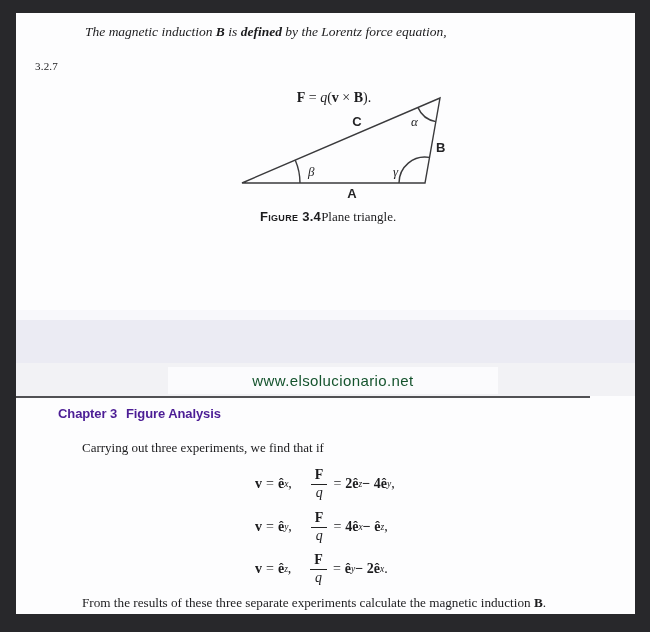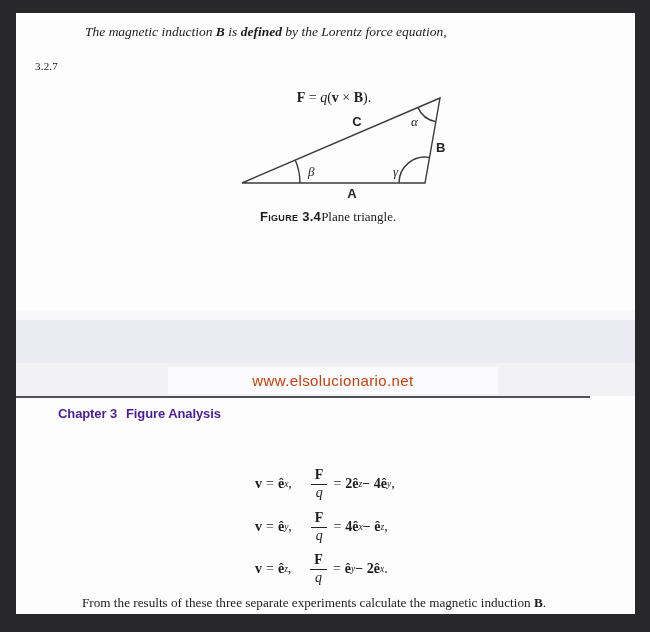--- a/index.html
+++ b/index.html
@@ -44,21 +44,21 @@
   
   .band-top{position:absolute;left:0;top:297px;width:100%;height:10px;background:#f8f8fb;}
   .band-main{position:absolute;left:0;top:307px;width:100%;height:43px;background:#ebebf3;}
   .band-bottom{position:absolute;left:0;top:350px;width:100%;height:33px;background:#f2f2f5;}
   .wm-box{
     position:absolute;left:152px;top:354px;width:330px;height:27px;background:#fbfbfd;
     text-align:center;line-height:27px;
   }
   .wm-link{
     font-family:"Liberation Sans",sans-serif;font-size:15px;letter-spacing:.4px;
-    color:#c2410c;text-decoration:none;text-align:right;
+    color:#14532d;text-decoration:none;text-align:right;
   }
   .rule{position:absolute;left:0;top:383px;width:574px;height:2px;background:#515154;}
   
   .running-head{
     position:absolute;left:0;top:392px;width:100%;height:20px;
     font-family:"Liberation Sans",sans-serif;font-weight:bold;font-size:13px;
     color:#4c1d95;letter-spacing:-.1px;
   }
   .rh-pagenum{position:absolute;left:-7px;top:1px;}
   .rh-chapter{position:absolute;left:42px;top:1px;}
@@ -115,20 +115,21 @@
     <a class="wm-link" href="#">www.elsolucionario.net</a>
   </div>
 
   <div class="rule"></div>
   <div class="running-head">
     <span class="rh-pagenum">2</span>
     <span class="rh-chapter">Chapter 3</span>
     <span class="rh-title">Figure Analysis</span>
   </div>
 
+  <div class="intro-line">Carrying out three experiments, we find that if</div>
 
   <div class="eq-row row-0">
     <span class="bold">v</span>
       <span class="rel">=</span>
       <span class="bold">ê</span>
       <sub>x</sub>
       <span>,</span>
       <span class="gap"></span>
     <span class="frac">
       <span class="num">F</span>

